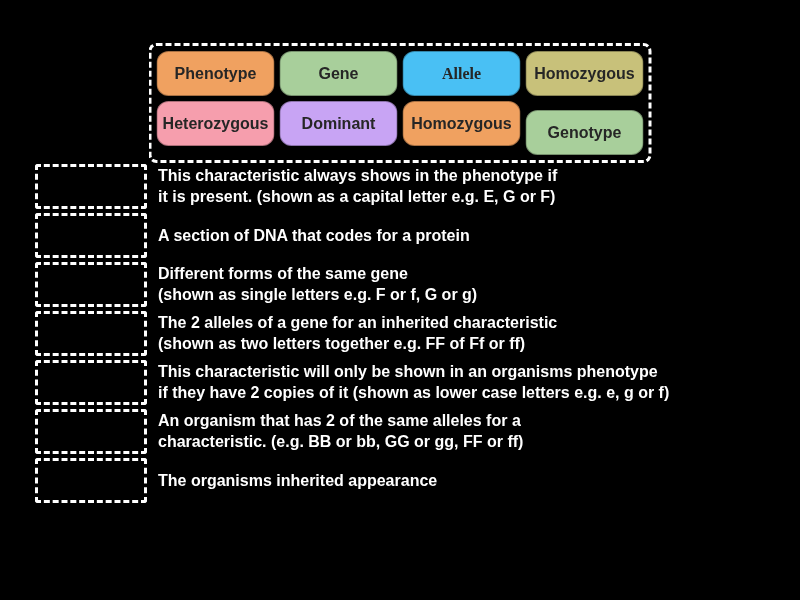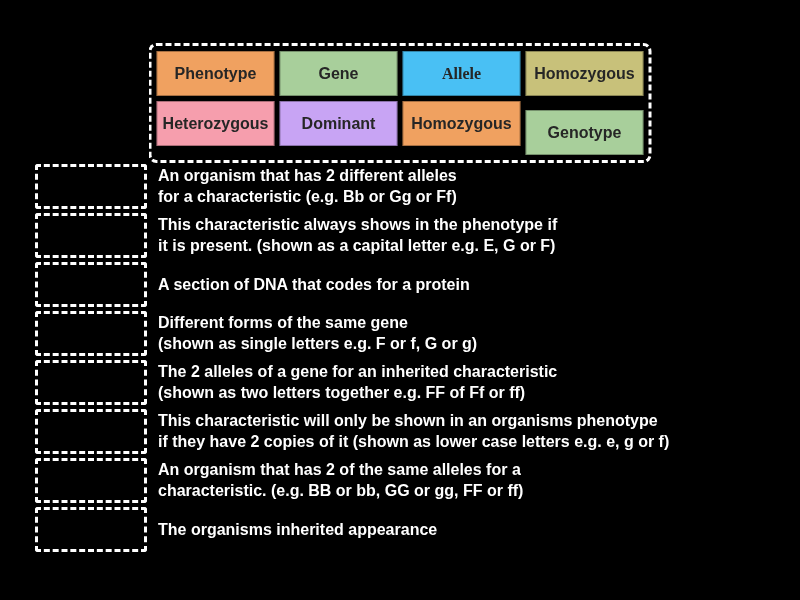--- a/index.html
+++ b/index.html
@@ -26,21 +26,21 @@
   }
   .tile {
     height: 45px;
     display: flex;
     align-items: center;
     justify-content: center;
     font-weight: bold;
     font-size: 16px;
     color: #262626;
     border: 1px solid rgba(0,0,0,0.30);
-    border-radius: 0;
+    border-radius: 12px;
     box-sizing: border-box;
     cursor: grab;
     user-select: none;
   }
 
   
   .definition-list {
     position: absolute;
     top: 162px; left: 35px; right: 20px;
     display: flex;
@@ -78,27 +78,20 @@
   <div class="tile" style="background: rgb(73, 192, 244); font-family: Liberation Serif, serif;">Allele</div>
   <div class="tile" style="background: rgb(200, 193, 122);">Homozygous</div>
   <div class="tile" style="background: rgb(246, 158, 173);">Heterozygous</div>
   <div class="tile" style="background: rgb(200, 164, 244);">Dominant</div>
   <div class="tile" style="background: rgb(240, 161, 96);">Homozygous</div>
   <div class="tile" style="background: rgb(168, 207, 155); margin-top: 9px;">Genotype</div>
 </div>
 
 <div class="definition-list">
 
-  <div class="definition-row">
-    <div class="drop-zone"></div>
-    <div class="definition-text">
-      <div>An organism that has 2 different alleles</div>
-      <div>for a characteristic (e.g. Bb or Gg or Ff)</div>
-    </div>
-  </div>
 
   <div class="definition-row">
     <div class="drop-zone"></div>
     <div class="definition-text">
       <div>This characteristic always shows in the phenotype if</div>
       <div>it is present. (shown as a capital letter e.g. E, G or F)</div>
     </div>
   </div>
 
   <div class="definition-row">

